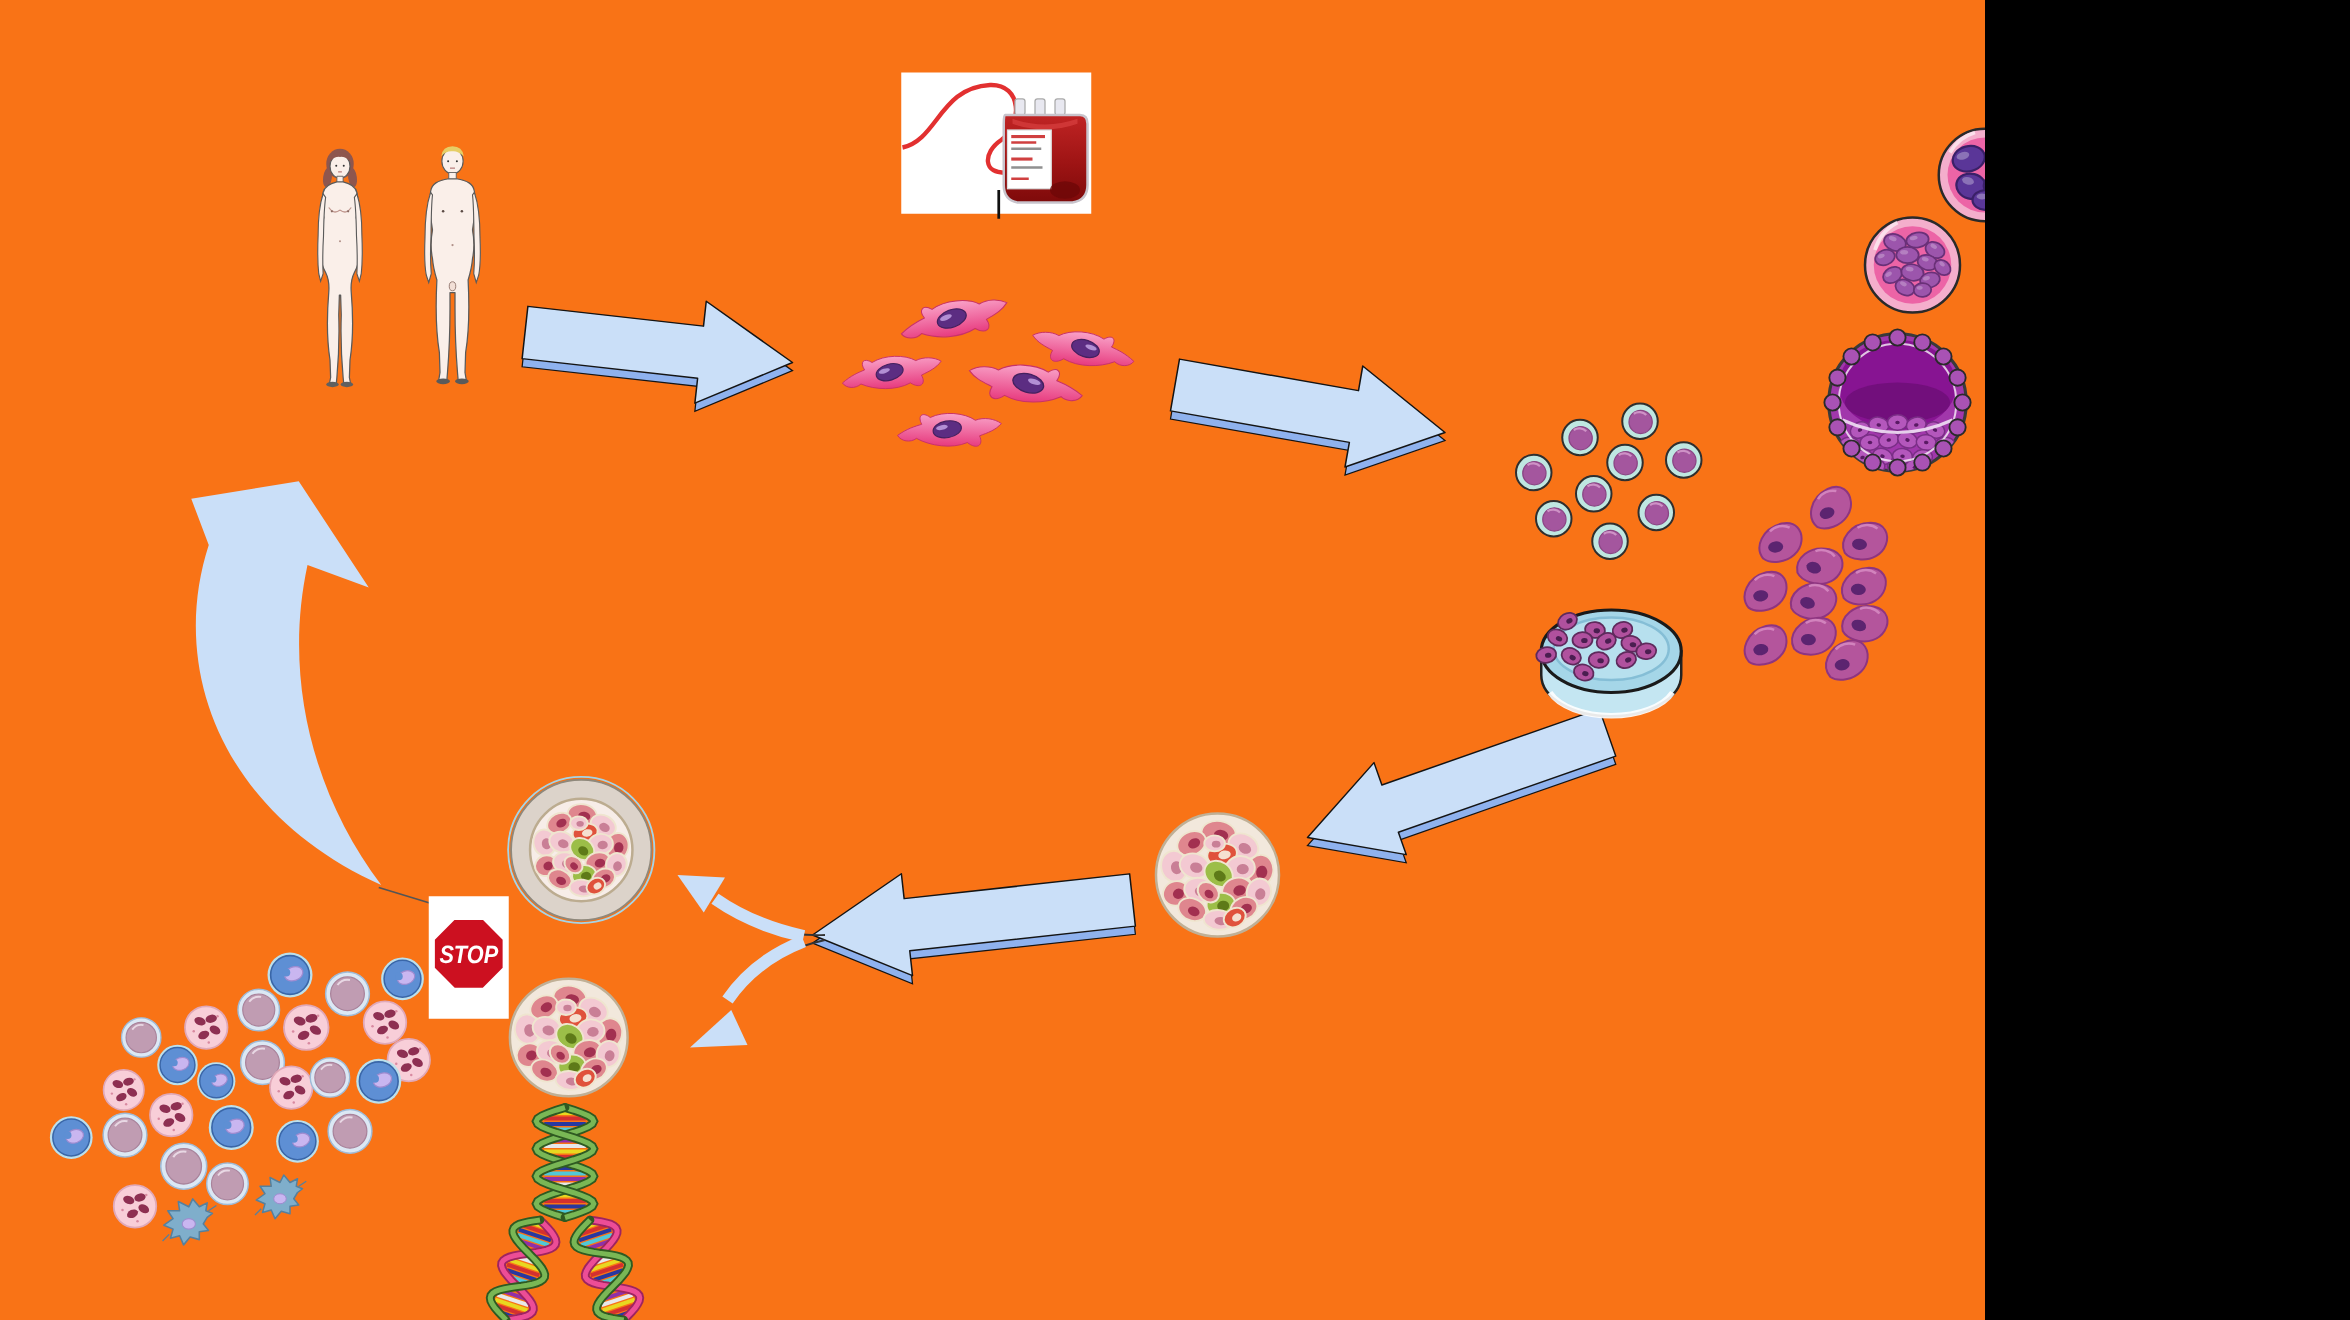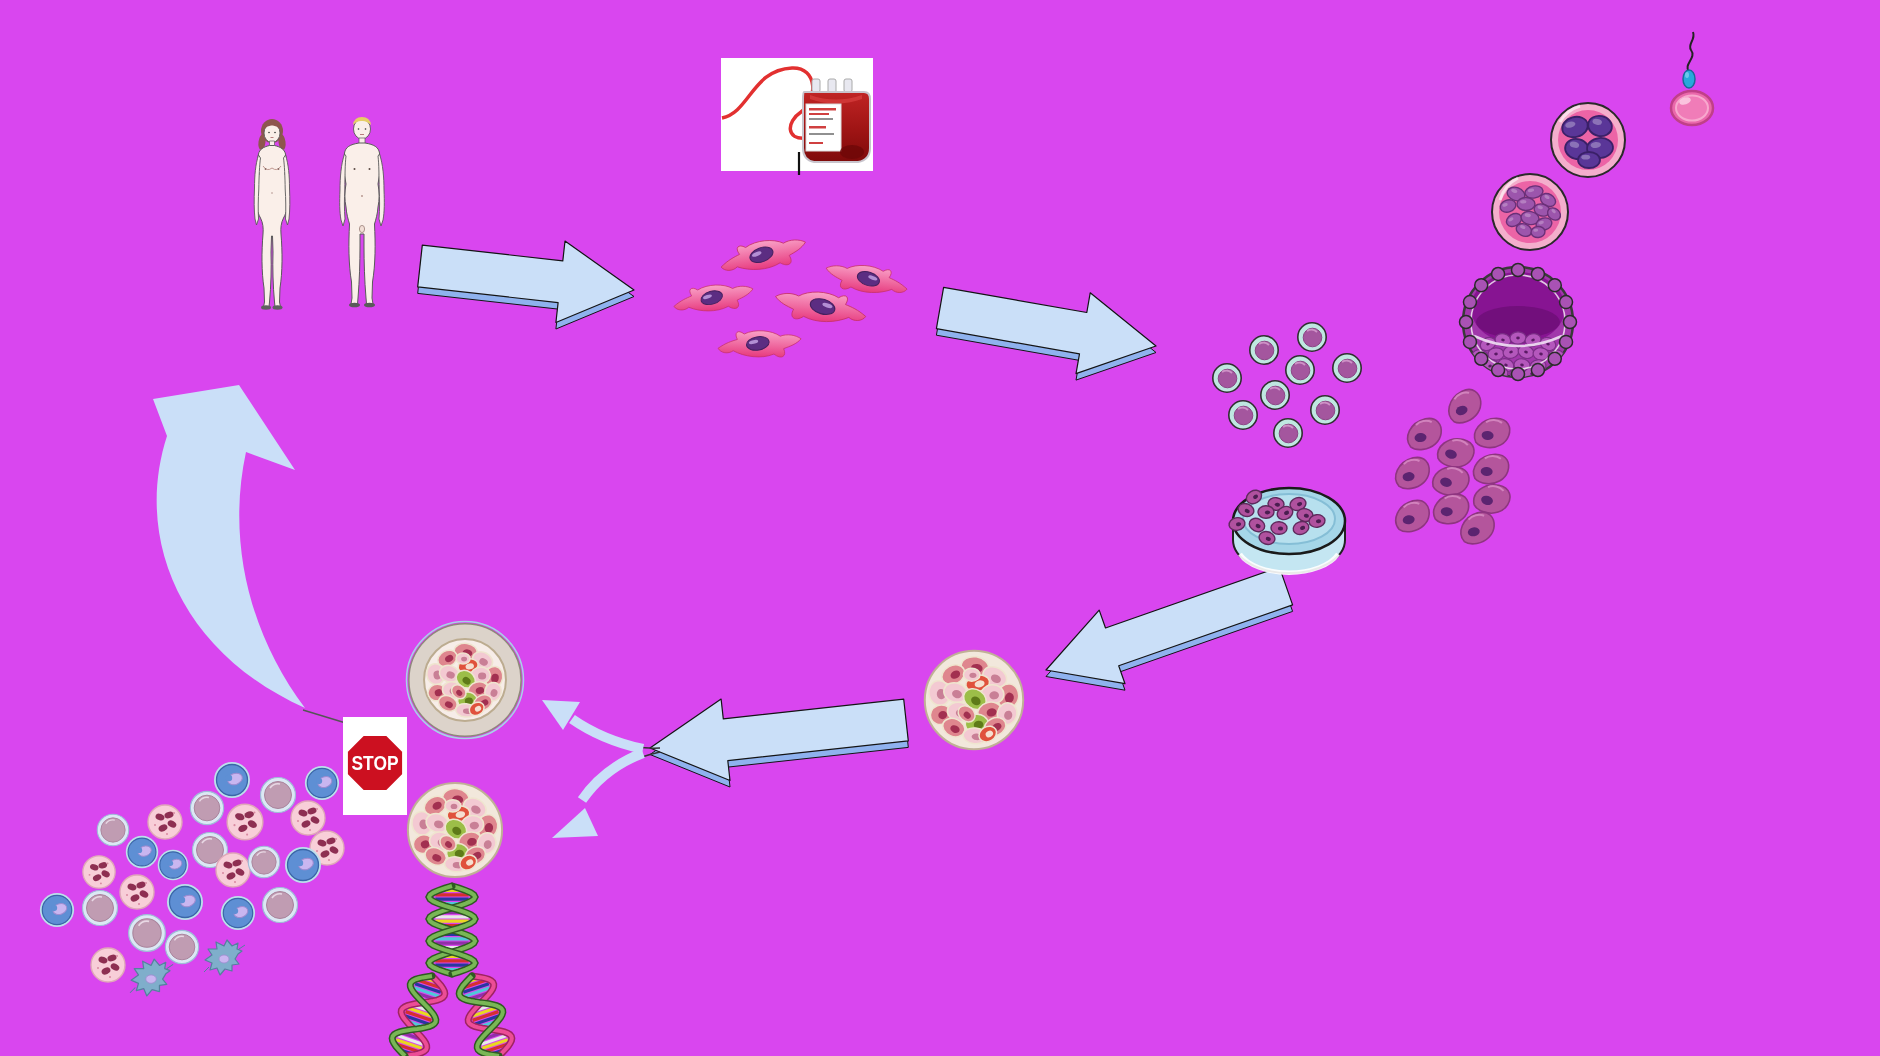--- a/index.html
+++ b/index.html
@@ -1,17 +1,17 @@
 <!DOCTYPE html>
 <html><head>
 <meta charset="utf-8">
 <style>
   html,body{margin:0;padding:0;background:#000;}
-  .canvas{position:relative;width:1880px;height:1056px;background:#d946ef;overflow:hidden;
-          font-family:"Liberation Sans", sans-serif;}
+  .canvas{position:relative;width:1588px;height:1056px;background:#f97316;overflow:hidden;
+          font-family:"Liberation Sans", sans-serif;font-style:italic;}
   svg{position:absolute;left:0;top:0;}
   .stop-text{font-family:"Liberation Sans", sans-serif;font-weight:bold;fill:#fff;font-size:20px;}
 </style>
 </head>
 <body>
 
 <div class="canvas">
 <svg id="scene" width="1880" height="1056" viewBox="0 0 1880 1056">
   <defs>
     <linearGradient id="fibroGrad" x1="0" y1="0" x2="0" y2="1">

